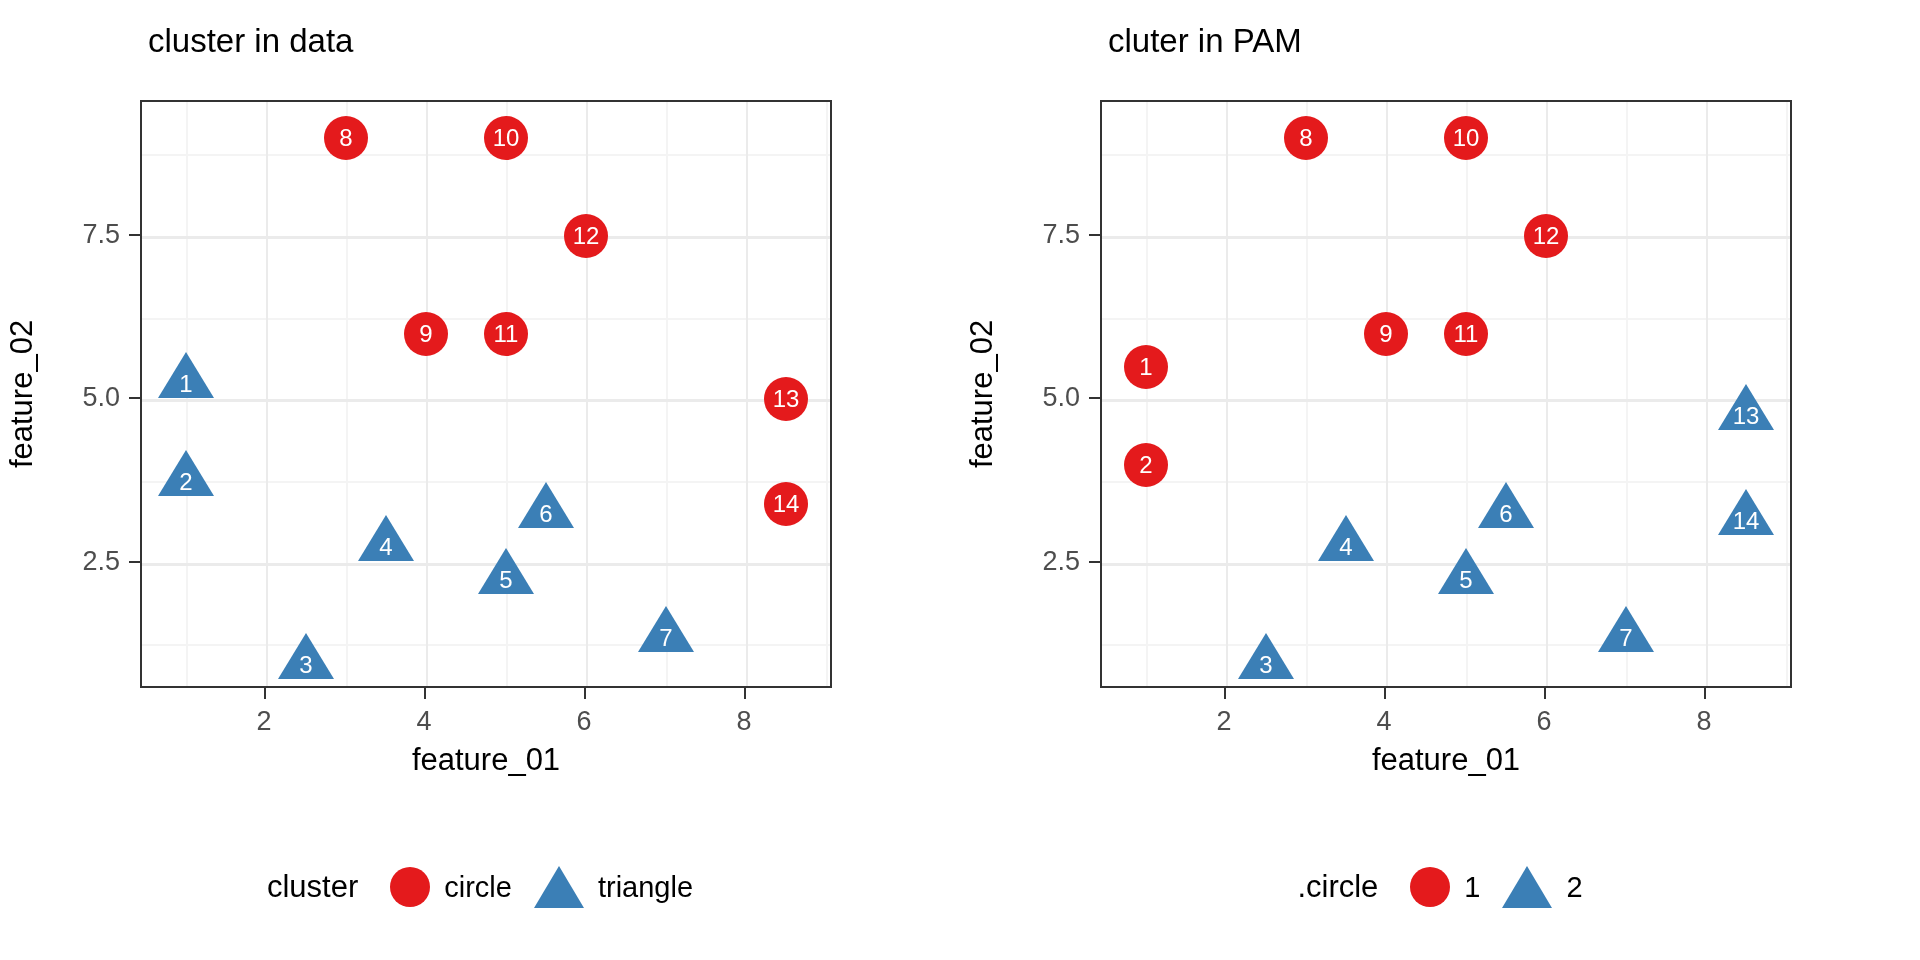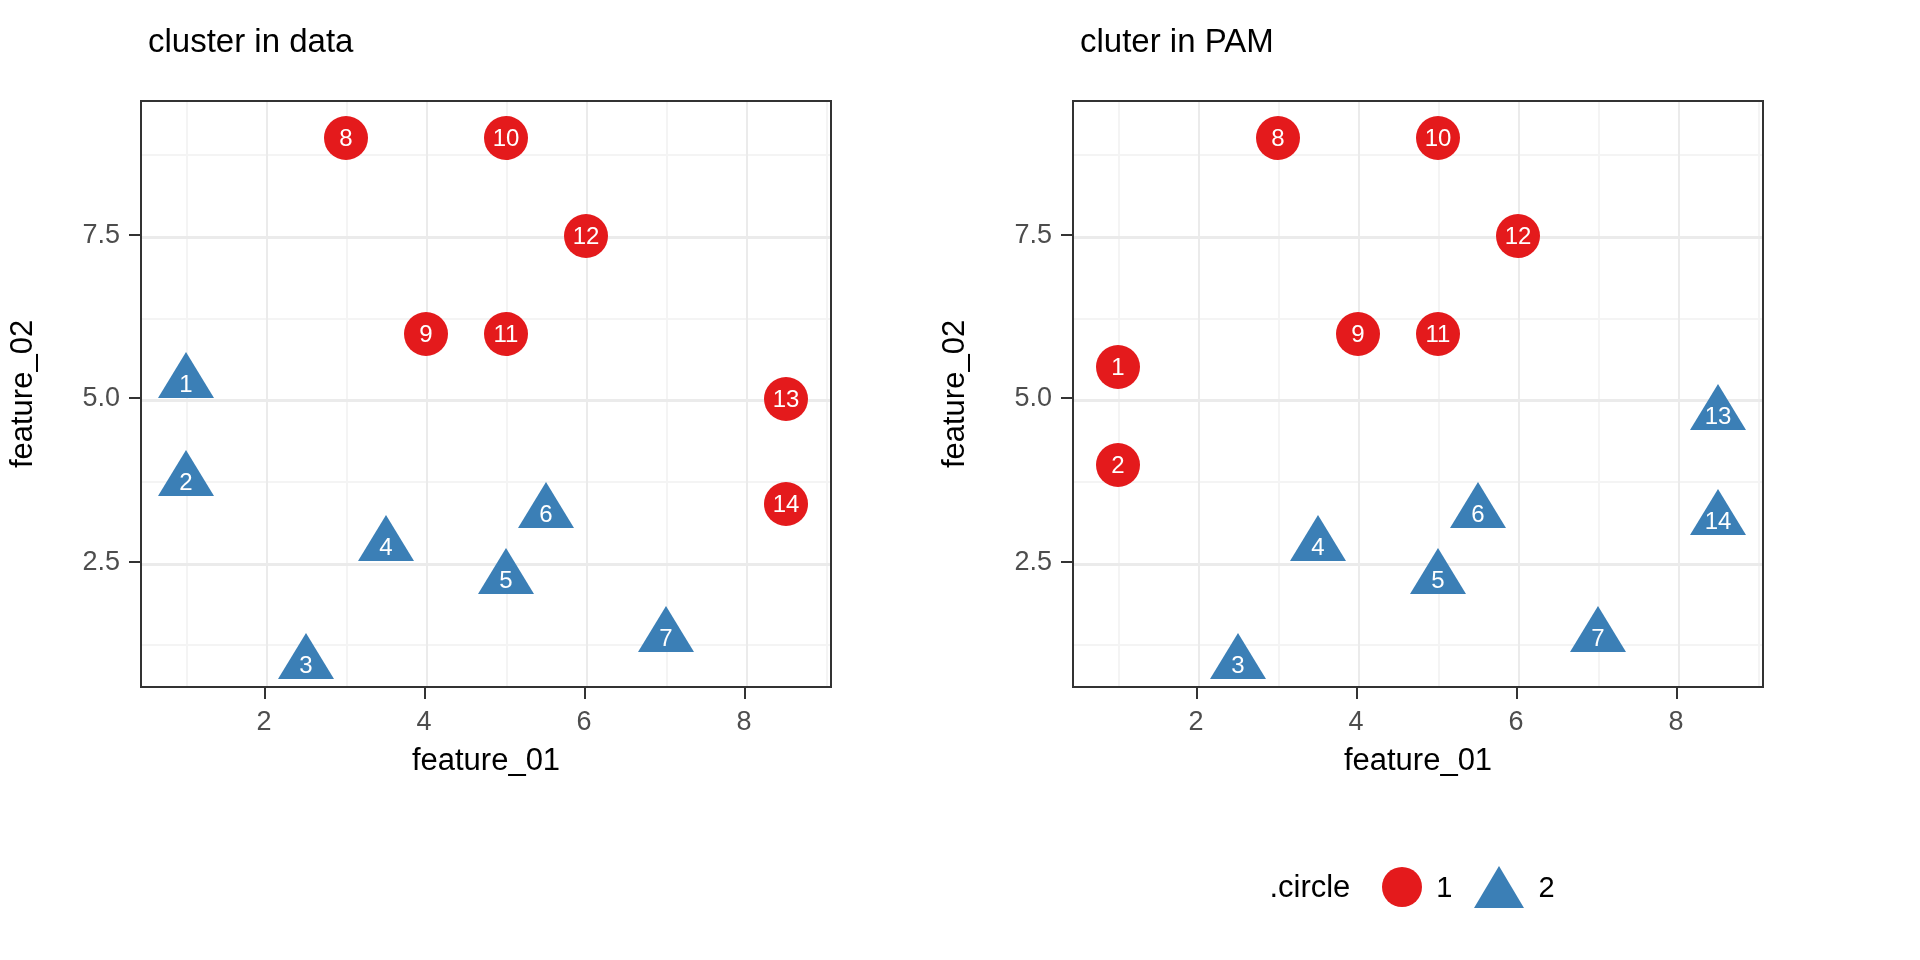--- a/index.html
+++ b/index.html
@@ -4,21 +4,21 @@
 <style>
   html,body{margin:0;padding:0;}
   body{
     width:1920px;height:960px;background:#ffffff;
     font-family:"Liberation Sans", sans-serif;
     overflow:hidden;
   }
   .board{position:relative;width:1920px;height:960px;}
   .panel{position:absolute;top:0;width:960px;height:960px;}
   .panel-left{left:0;}
-  .panel-right{left:932px;}
+  .panel-right{left:960px;}
 
   .panel-title{
     position:absolute;left:148px;top:22px;
     font-size:33px;color:#000000;white-space:nowrap;
     letter-spacing:0px;
   }
 
   
   .plot-area{
     position:absolute;
@@ -193,20 +193,31 @@
           </div>
         </div>
         <div class="pt" style="left: 644px; top: 401.8px;">
           <div class="pt-circle" style="background: rgb(228, 26, 28);">
             <span class="lbl">14</span>
           </div>
         </div>
       </div>
     <div class="axis-title-x">feature_01</div>
     <div class="axis-title-y">feature_02</div>
+    <div class="legend" id="legend0">
+      <span class="legend-title">cluster</span>
+    <div class="legend-key">
+          <div class="legend-glyph-circle" style="background: rgb(228, 26, 28);"></div>
+          <span class="legend-label">circle</span>
+        </div>
+        <div class="legend-key">
+          <div class="legend-glyph-triangle" style="border-bottom-color: rgb(59, 127, 182);"></div>
+          <span class="legend-label">triangle</span>
+        </div>
+      </div>
   <div class="ytick-label" style="right: 840px; top: 560.6px;">2.5</div>
       <div class="ytick-mark" style="left: 129px; top: 560.6px;"></div>
       <div class="ytick-label" style="right: 840px; top: 397.267px;">5.0</div>
       <div class="ytick-mark" style="left: 129px; top: 397.267px;"></div>
       <div class="ytick-label" style="right: 840px; top: 233.933px;">7.5</div>
       <div class="ytick-mark" style="left: 129px; top: 233.933px;"></div>
       <div class="xtick-label" style="left: 264px; top: 706px;">2</div>
       <div class="xtick-mark" style="left: 264px; top: 688px;"></div>
       <div class="xtick-label" style="left: 424px; top: 706px;">4</div>
       <div class="xtick-mark" style="left: 424px; top: 688px;"></div>

